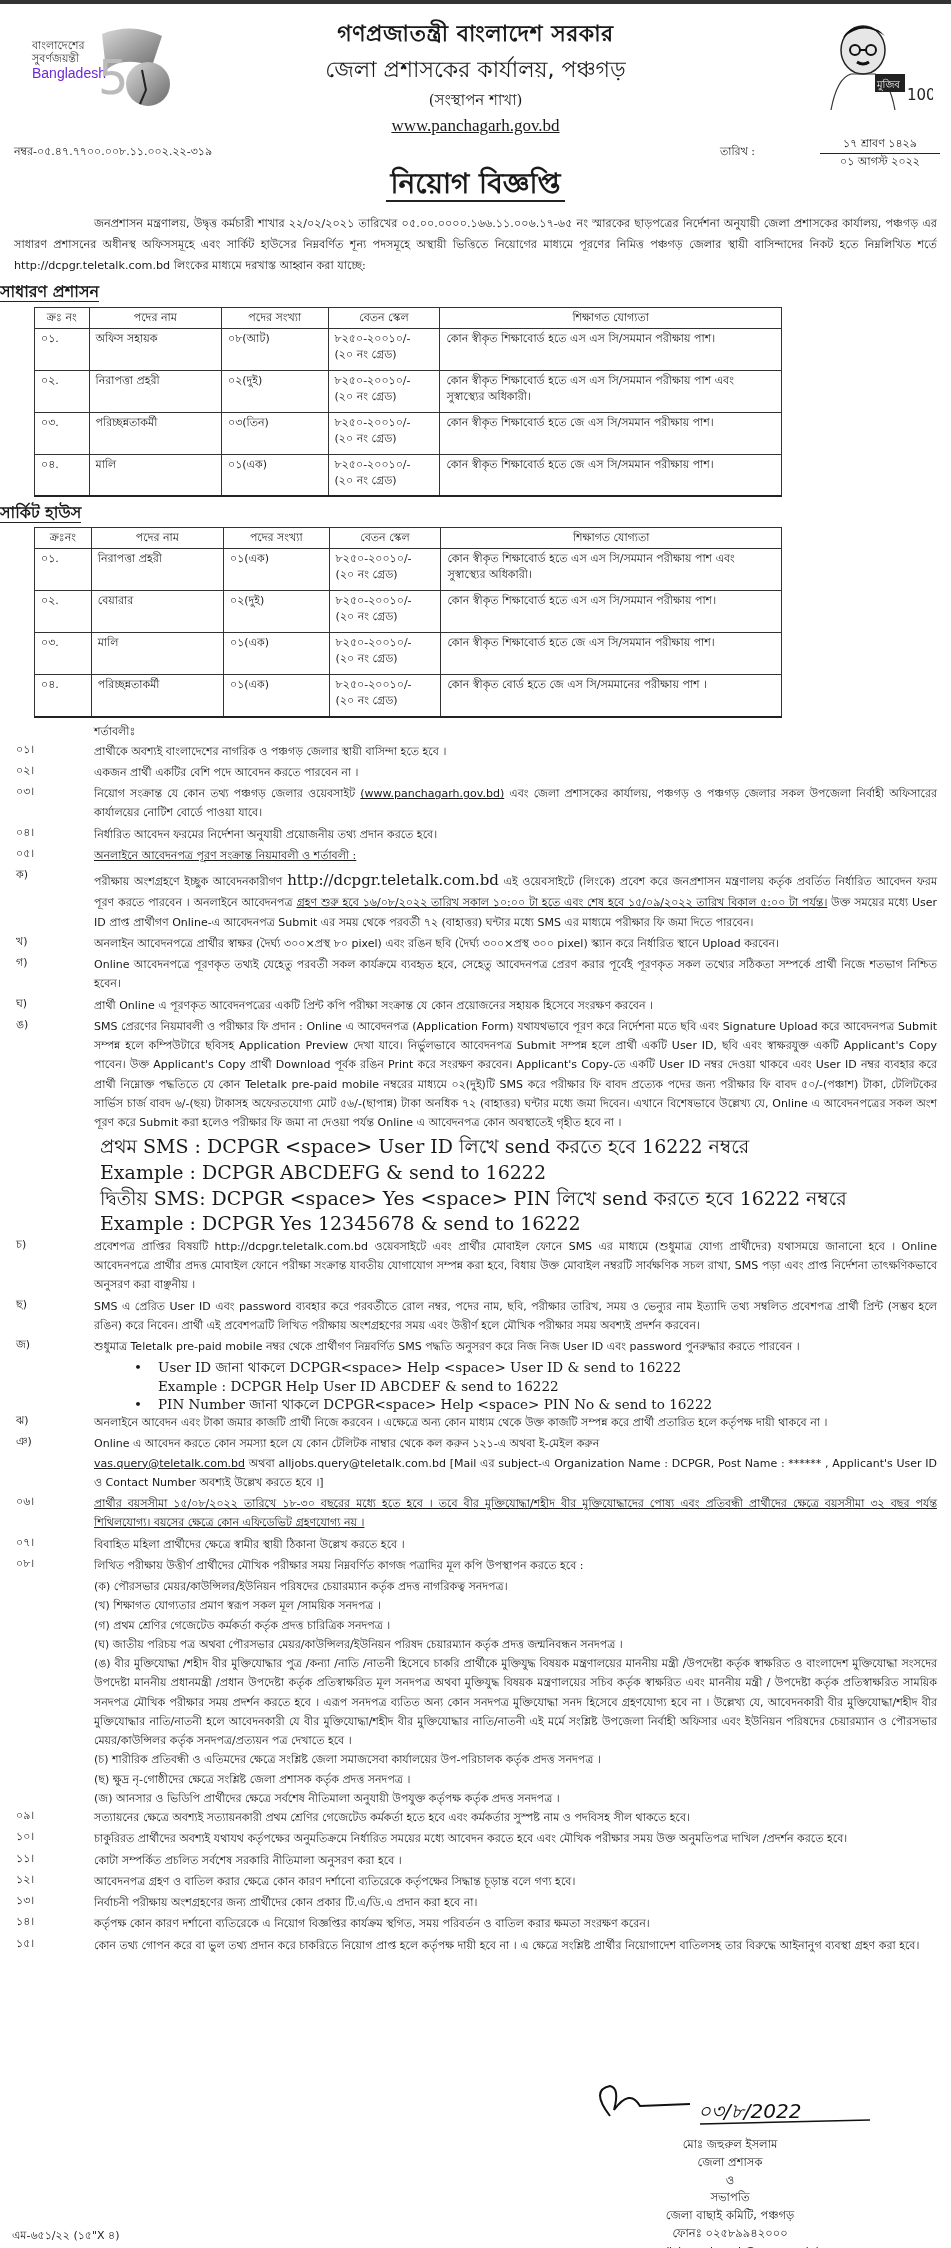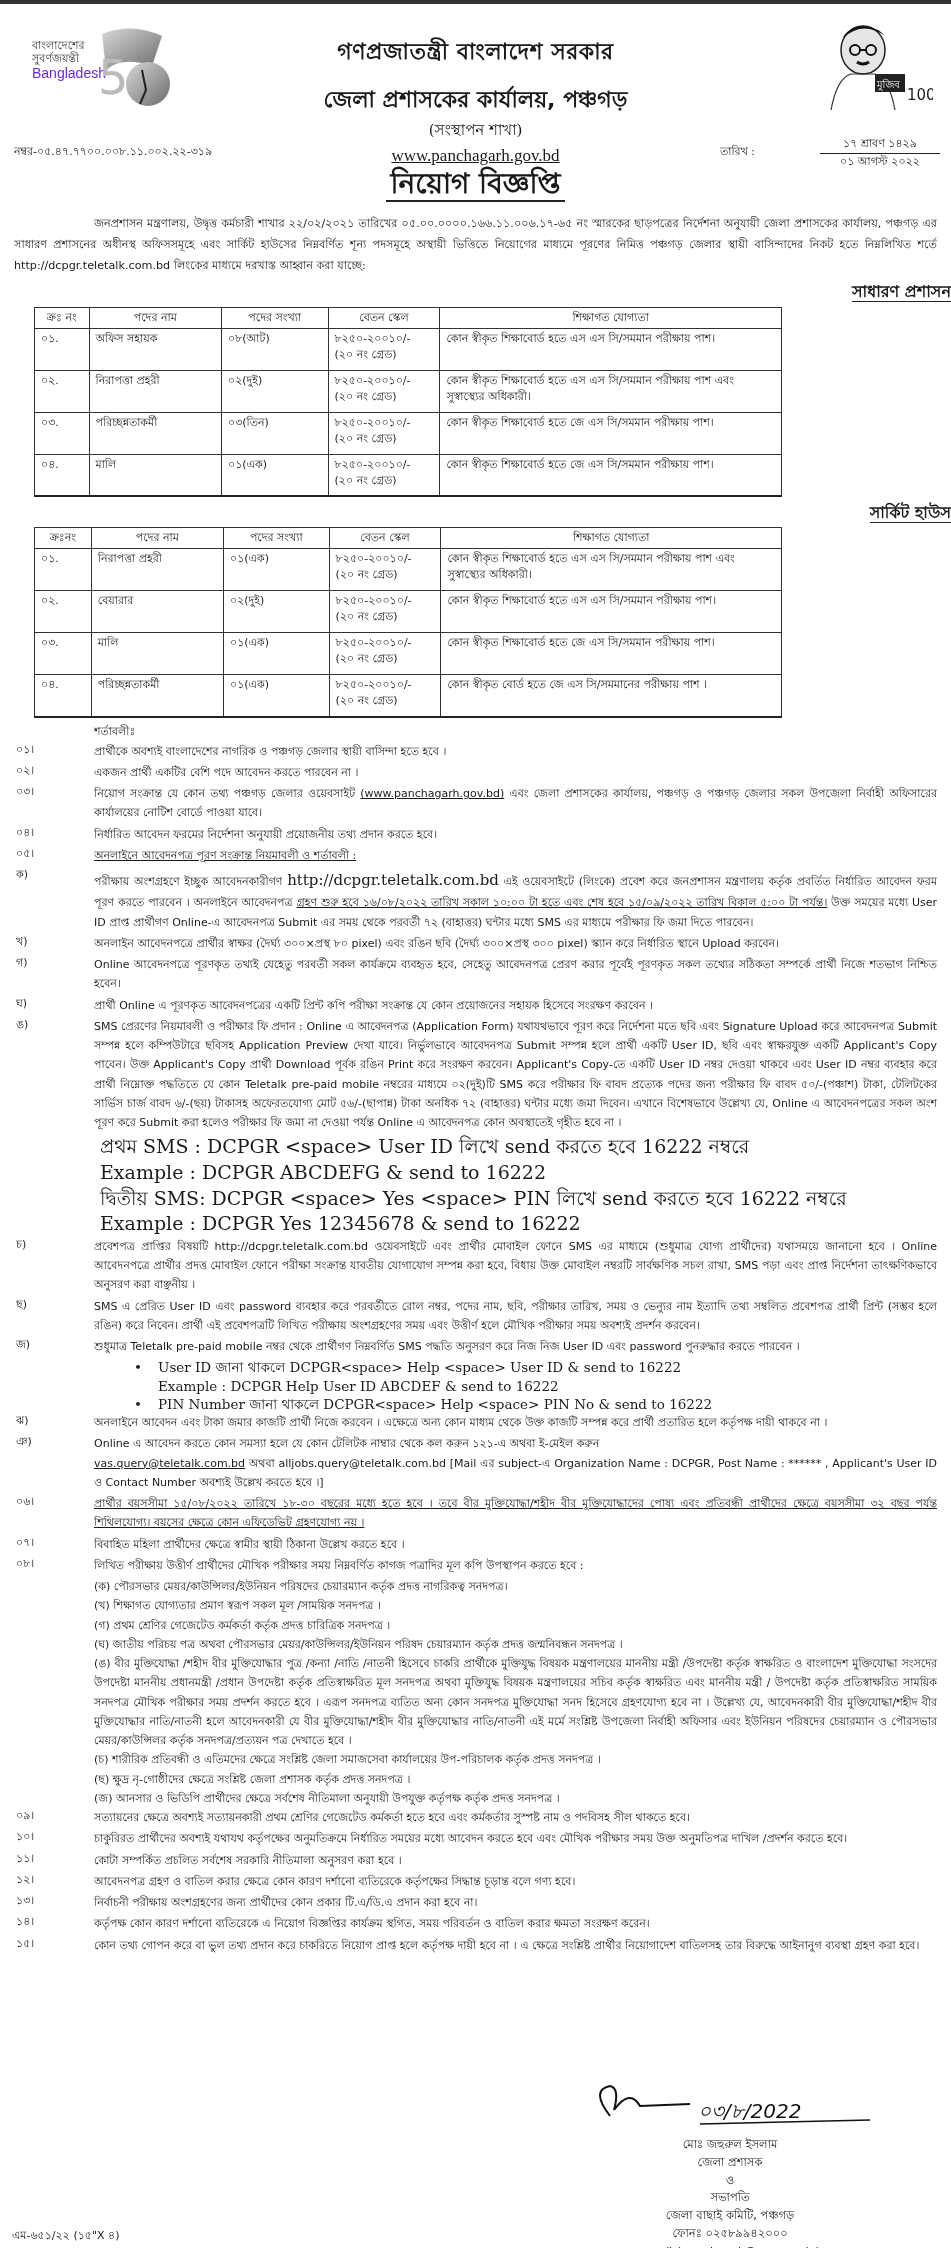--- a/index.html
+++ b/index.html
@@ -23,41 +23,41 @@
     position: absolute; left: 0; top: 14px; font-size: 11px; line-height: 1.15; color: #333;
   }
   .logo-left .txt .en { font-family: Liberation Sans, sans-serif; font-size: 14px; color: #6d28d9; }
   .logo-left .fifty {
     position: absolute; left: 60px; top: 0; width: 80px; height: 90px;
   }
   .logo-right {
     position: absolute; right: 18px; top: 14px; width: 120px; height: 95px;
   }
   .head-center {
-    position: absolute; left: 0; right: 0; top: 32px; text-align: center;
+    position: absolute; left: 0; right: 0; top: 14px; text-align: center;
   }
   .head-title1 { font-size: 22px; font-weight: bold; letter-spacing: 0.5px; }
-  .head-title2 { font-size: 22px; font-weight: bold; margin-top: 16px; }
+  .head-title2 { font-size: 22px; font-weight: normal; margin-top: 4px; }
   .head-sub { font-size: 15px; margin-top: 4px; font-family: "DejaVu Serif", serif; }
   .head-url { font-size: 17px; text-decoration: underline; font-family: "Liberation Serif", serif; margin-top: 2px; }
 
   .refline { position: relative; height: 40px; }
   .refno { position: absolute; left: 14px; top: 12px; font-size: 11px; }
   .datelabel { position: absolute; left: 720px; top: 12px; font-size: 11px; }
   .datebox { position: absolute; left: 820px; top: 4px; width: 120px; text-align: center; font-size: 11px; }
   .datebox .d1 { border-bottom: 1px solid #222; padding-bottom: 1px; }
 
   .notice-title {
     text-align: center; font-size: 28px; font-weight: bold; margin-top: -8px;
   }
   .notice-title span { border-bottom: 2px solid #222; padding: 0 4px; }
 
   .intro { margin: 8px 14px 0 14px; font-size: 11.2px; text-indent: 80px; text-align: justify; line-height: 1.9; }
 
-  .section-head { text-align: right; font-size: 16px; font-weight: bold; margin: 4px 0 3px; }
+  .section-head { text-align: left; font-size: 16px; font-weight: bold; margin: 4px 0 3px; }
   .section-head span { border-bottom: 1.5px solid #222; }
 
   table.posts {
     border-collapse: collapse; margin-left: 34px; width: 748px; font-size: 11px;
   }
   table.posts th, table.posts td {
     border: 1px solid #333; padding: 2px 6px; vertical-align: top; font-weight: normal;
   }
   table.posts th { text-align: center; height: 20px; }
   table.posts td.c { }

